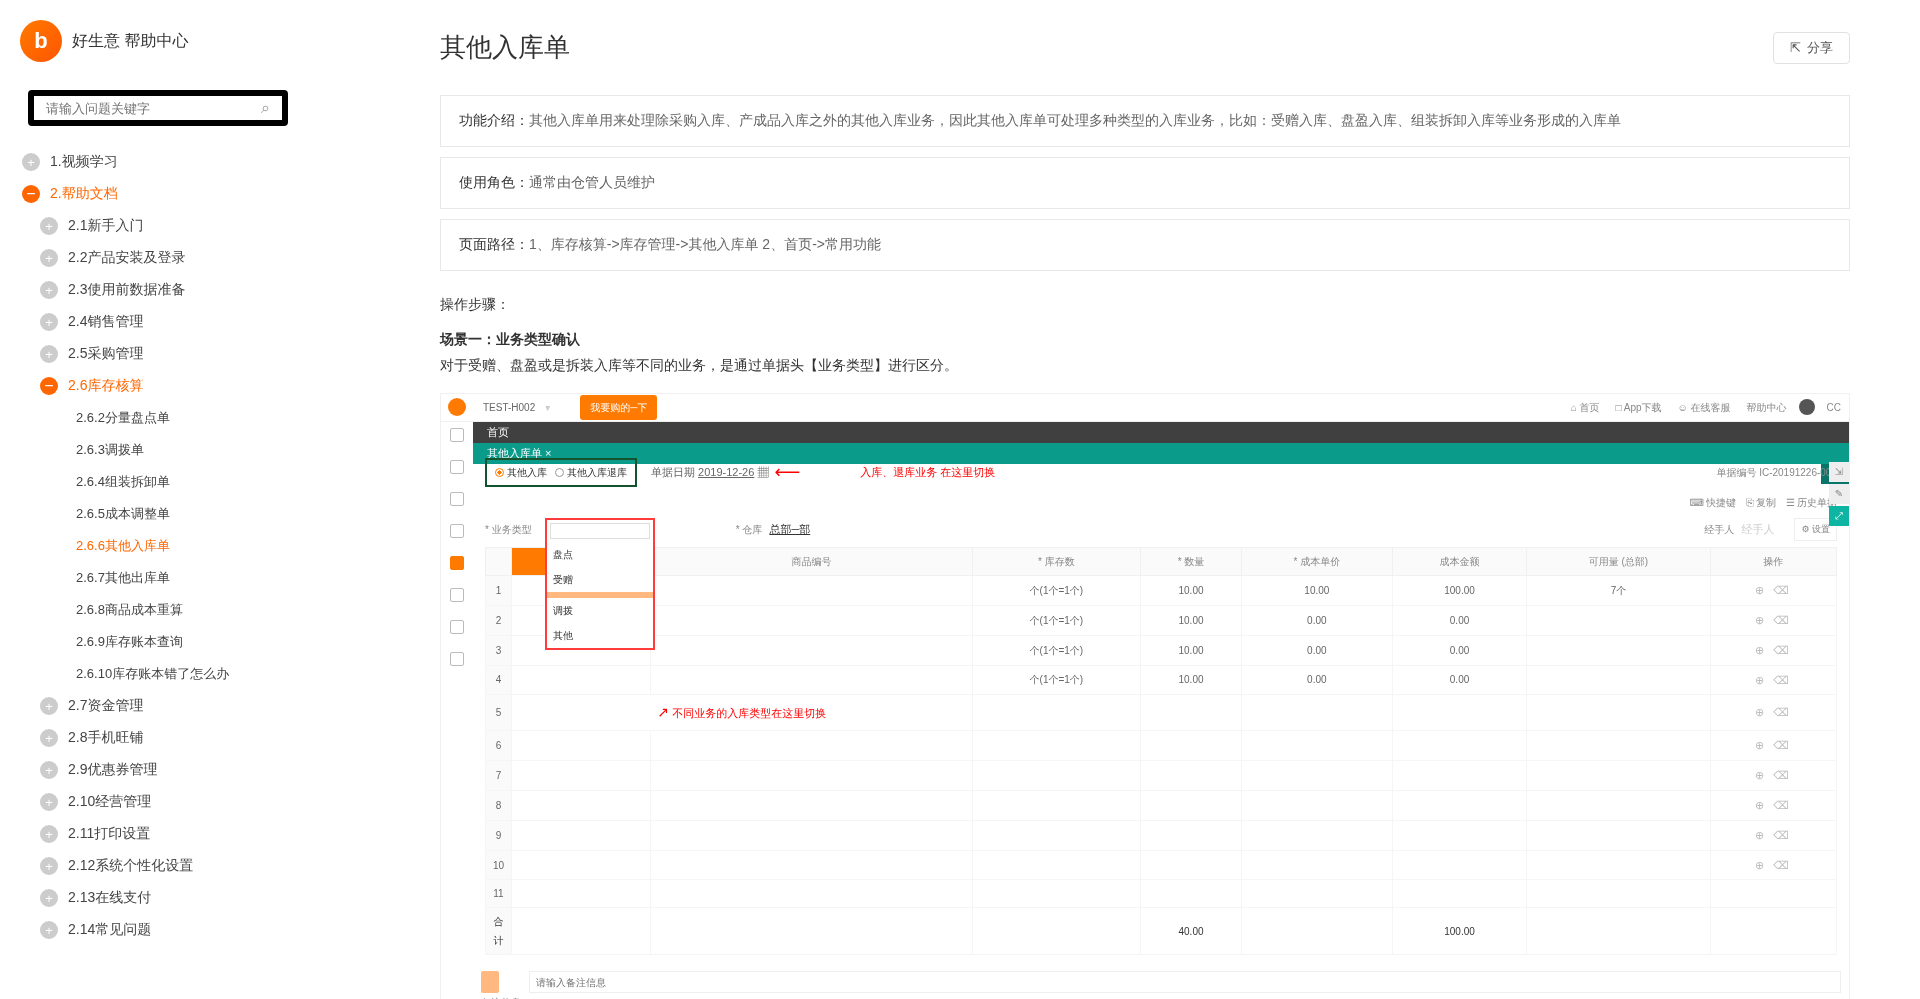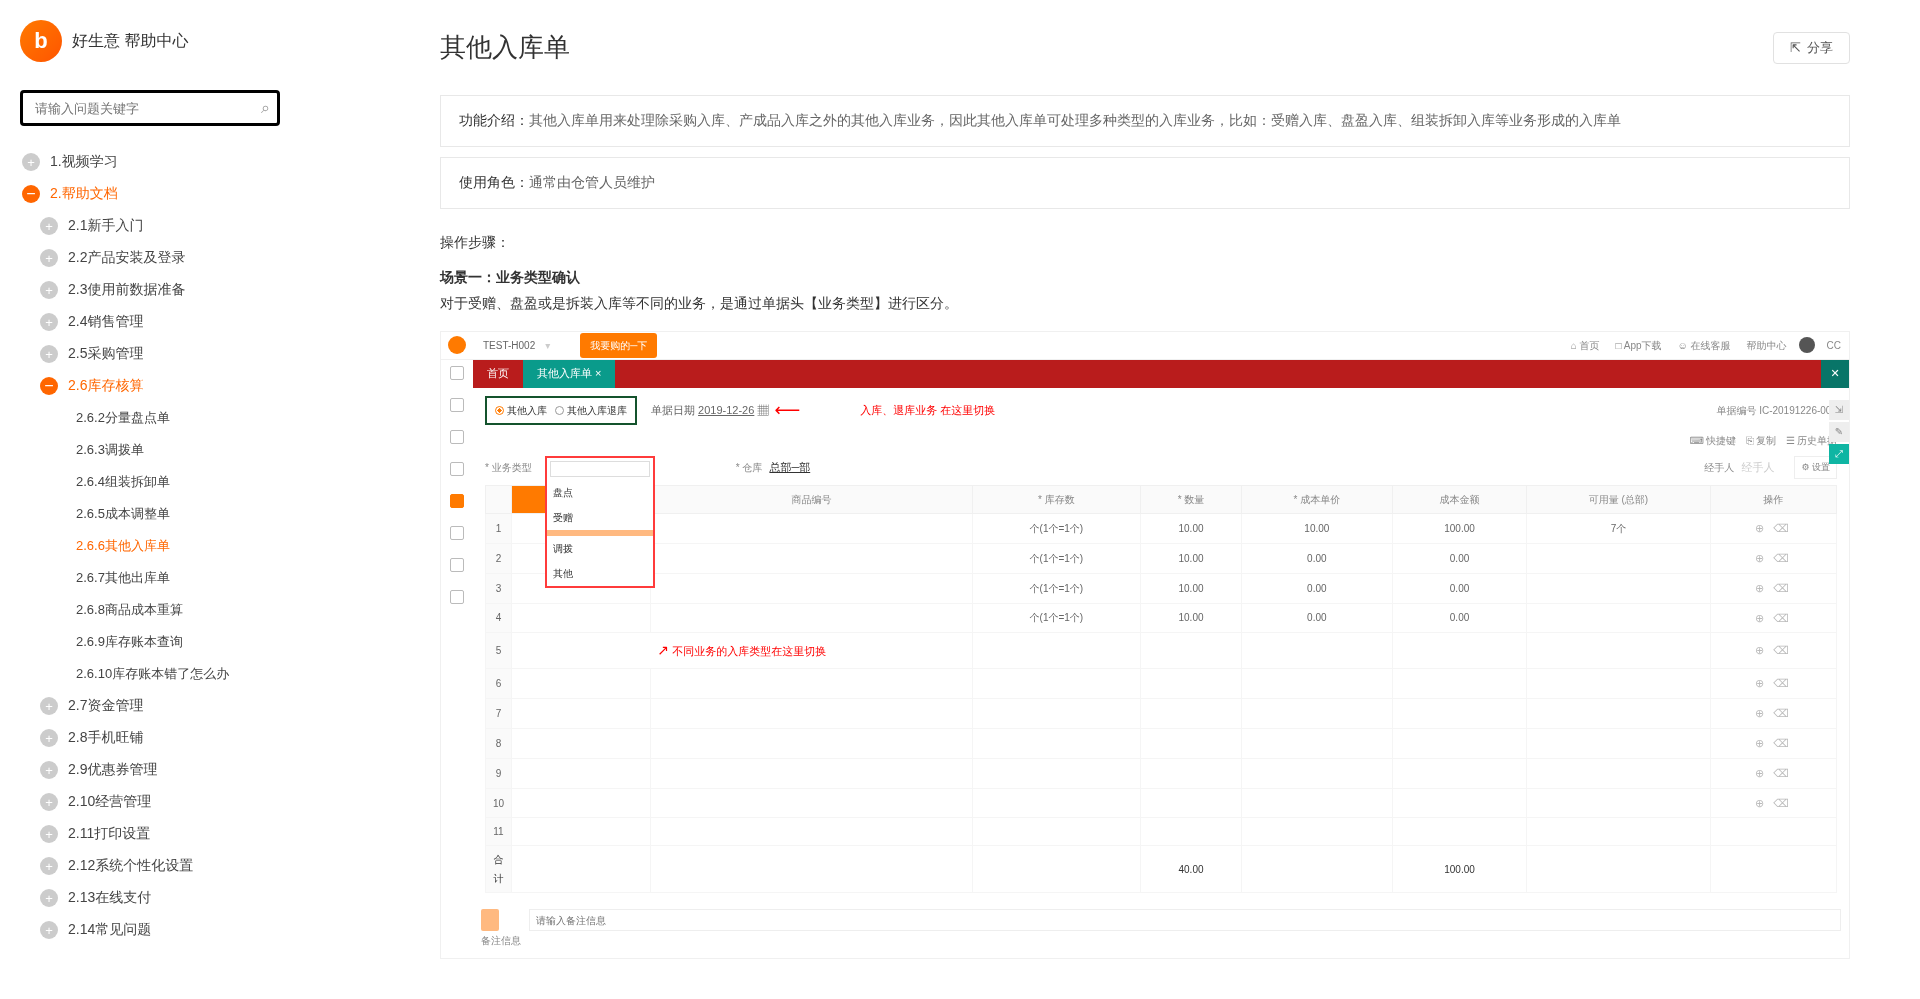--- a/index.html
+++ b/index.html
@@ -3,21 +3,21 @@
 <meta charset="utf-8">
 <style>
 * { margin:0; padding:0; box-sizing:border-box; }
 body { font-family: "Microsoft YaHei", Arial, sans-serif; font-size:14px; color:#333; background:#fff; }
 .container { display:flex; }
 .sidebar { width:300px; padding:20px 20px 20px 20px; flex-shrink:0; }
 .logo { display:flex; align-items:center; margin-bottom:28px; }
 .logo-circle { width:42px; height:42px; border-radius:50%; background:linear-gradient(135deg,#ff7a00,#ff5500); color:#fff; display:flex; align-items:center; justify-content:center; font-size:22px; font-weight:bold; margin-right:10px; }
 .logo-text { font-size:16px; color:#333; }
 .search-box { position:relative; margin-bottom:20px; }
-.search-box input { width:100%; height:36px; border:3px solid #000000; border-radius:4px; padding:0 36px 0 12px; font-size:13px; outline:none; }
+.search-box input { width:100%; height:36px; border:6px solid #000000; border-radius:4px; padding:0 36px 0 12px; font-size:13px; outline:none;margin-left:8px; }
 .search-box .search-ic { position:absolute; right:10px; top:50%; transform:translateY(-50%); color:#999; font-size:16px; pointer-events:none; }
 .nav-item { display:flex; align-items:center; padding:7px 0; cursor:pointer; color:#444; font-size:14px; }
 .nav-item .ic { width:18px; height:18px; border-radius:50%; background:#ccc; color:#fff; display:flex; align-items:center; justify-content:center; font-size:13px; margin-right:10px; line-height:1; flex-shrink:0; }
 .nav-item.active .ic { background:#ff6600; }
 .nav-item.active { color:#ff6600; }
 .nav-item.l1 { padding-left:2px; }
 .nav-item.l2 { padding-left:20px; }
 .nav-item.l3 { padding-left:56px; font-size:13px; }
 .nav-item.l3.active { color:#ff6600; }
 .nav-item .minus { font-size:16px; line-height:1; }
@@ -38,21 +38,21 @@
 .shot-topbar .tb-txt { padding:0 10px; color:#666; }
 .shot-topbar .tb-btn { background:#ff7a00; color:#fff; padding:3px 10px; border-radius:3px; font-size:10px; }
 .shot-topbar .spacer { flex:1; }
 .shot-topbar .tb-link { padding:0 8px; color:#888; }
 .shot-av { width:16px; height:16px; border-radius:50%; background:#555; margin:0 4px; }
 .shot-mainrow { display:flex; }
 .shot-sidenav { width:32px; background:#fff; display:flex; flex-direction:column; align-items:center; padding-top:6px; gap:18px; }
 .shot-sidenav .ic { width:14px; height:14px; border:1px solid #bbb; border-radius:2px; }
 .shot-sidenav .ic.on { background:#ff7a00; border-color:#ff7a00; }
 .shot-body { flex:1; }
-.shot-tabs { display:flex; background:#b91c1c; height:28px; }
+.shot-tabs { display:flex; background:#404040; height:28px;flex-direction:column; }
 .shot-tabs .tab { padding:0 14px; display:flex; align-items:center; font-size:11px; color:#fff; position:relative; }
 .shot-tabs .tab.active { background:#0a9b8b; }
 .shot-tabs .tab.close-all { margin-left:auto; background:#087568; width:28px; justify-content:center; }
 .shot-form { background:#fff; padding:8px 12px; font-size:11px; }
 .shot-form-row { display:flex; align-items:center; margin-bottom:6px; position:relative; }
 .shot-radio-grp { border:2px solid #14532d; padding:3px 8px; display:flex; gap:8px; font-size:10px; align-items:center; }
 .shot-radio { display:flex; align-items:center; gap:3px; }
 .shot-rdot { width:9px; height:9px; border-radius:50%; border:1px solid #999; display:inline-block; }
 .shot-rdot.on { border-color:#ff7a00; background:radial-gradient(#ff7a00 40%, transparent 45%); }
 .shot-date { margin-left:14px; color:#666; }
@@ -204,20 +204,24 @@
         </button>
     </div>
 
     <div class="info-box">
       <span class="info-label">功能介绍：</span>
       <span class="info-content">其他入库单用来处理除采购入库、产成品入库之外的其他入库业务，因此其他入库单可处理多种类型的入库业务，比如：受赠入库、盘盈入库、组装拆卸入库等业务形成的入库单</span>
     </div>
     <div class="info-box">
       <span class="info-label">使用角色：</span>
       <span class="info-content">通常由仓管人员维护</span>
+    </div>
+    <div class="info-box">
+      <span class="info-label">页面路径：</span>
+      <span class="info-content">1、库存核算-&gt;库存管理-&gt;其他入库单 2、首页-&gt;常用功能</span>
     </div>
 
     <div class="content-body">
       <div class="step-hd">操作步骤：</div>
       <div><strong>场景一：业务类型确认</strong></div>
       <div>对于受赠、盘盈或是拆装入库等不同的业务，是通过单据头【业务类型】进行区分。</div>
 
       <div class="shot-img">
         <div class="shot-topbar">
           <div class="shot-logo">

